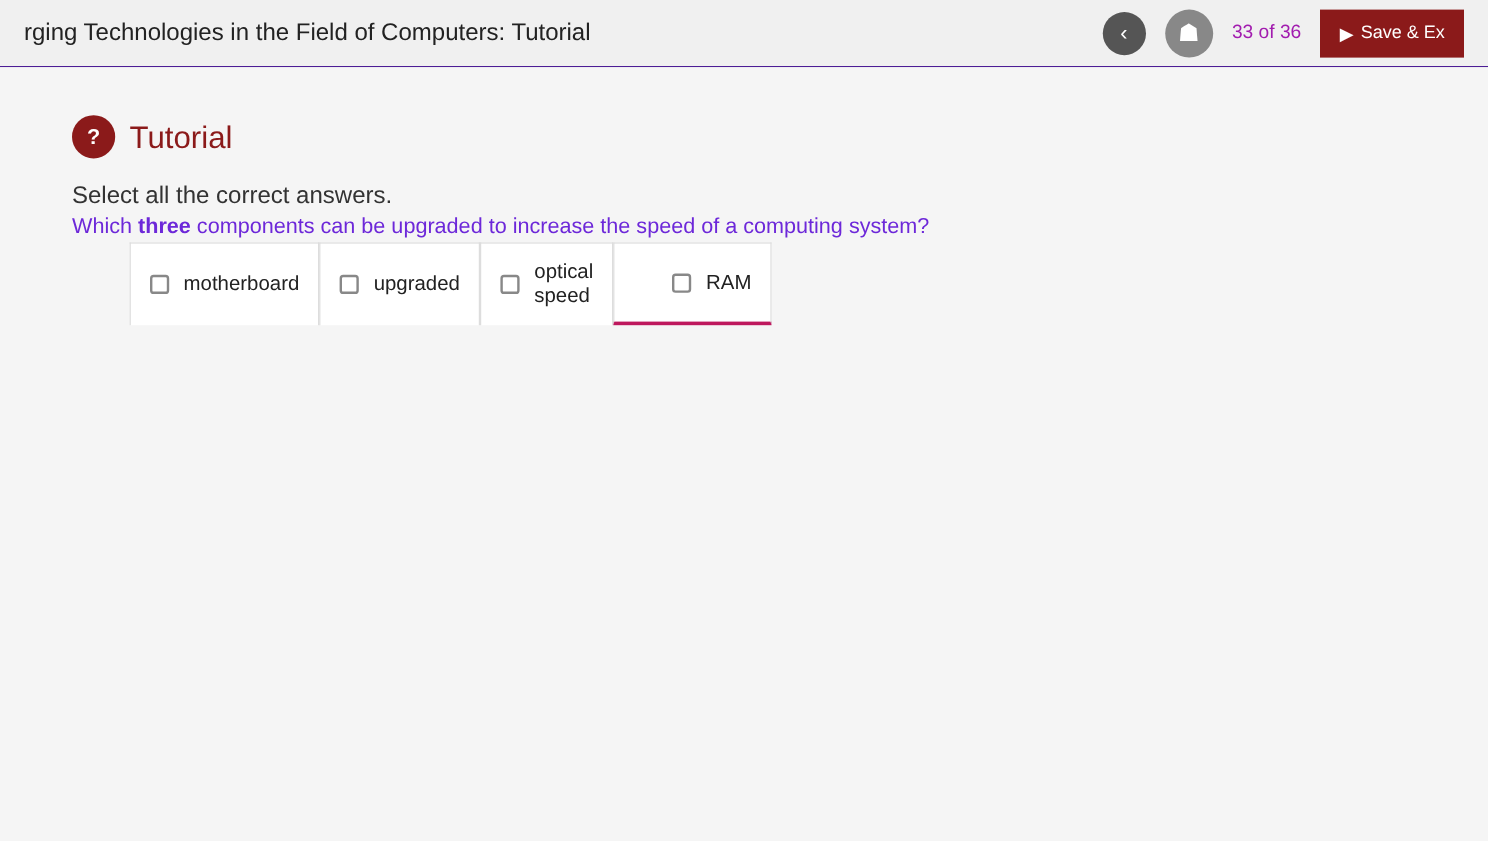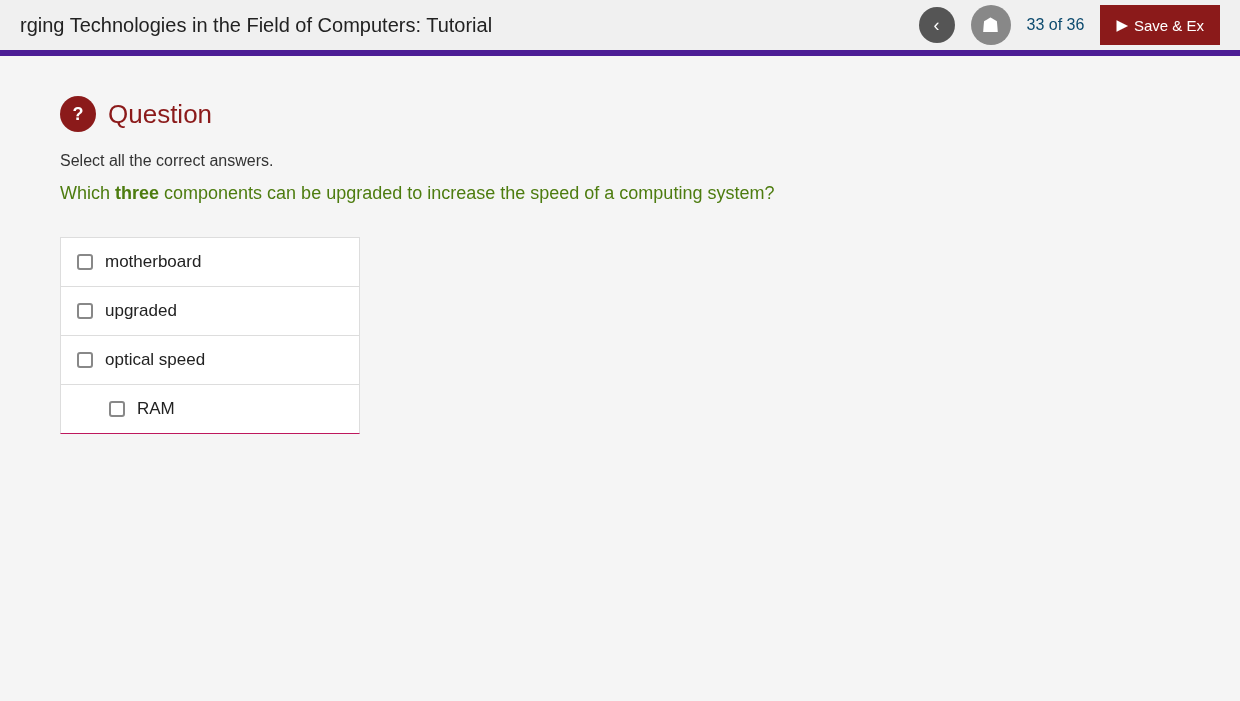--- a/index.html
+++ b/index.html
@@ -17,21 +17,21 @@
       position: relative;
     }
 
     
     .header {
       display: flex;
       align-items: center;
       justify-content: space-between;
       background: #f0f0f0;
       padding: 10px 20px;
-      border-bottom: 6px solid #4c1d95;
+      border-bottom: 1px solid #4c1d95;
       height: 56px;
     }
 
     .header-left {
       display: flex;
       align-items: center;
       gap: 16px;
     }
 
     .header-title {
@@ -67,21 +67,21 @@
       background: #888;
       display: flex;
       align-items: center;
       justify-content: center;
       color: white;
       font-size: 18px;
     }
 
     .progress-text {
       font-size: 16px;
-      color: #0c4a6e;
+      color: #a21caf;
       white-space: nowrap;
     }
 
     .save-exit-btn {
       background: #8b1a1a;
       color: white;
       border: none;
       padding: 8px 16px;
       font-size: 15px;
       cursor: pointer;
@@ -120,57 +120,56 @@
       flex-shrink: 0;
     }
 
     .question-label {
       font-size: 26px;
       color: #8b1a1a;
       font-weight: normal;
     }
 
     .instruction-text {
-      font-size: 16px;
+      font-size: 20px;
       color: #333;
-      margin-bottom: 10px;
     }
 
     .question-text {
       font-size: 18px;
-      color: #4d7c0f;
-      margin-bottom: 30px;
+      color: #6d28d9;
       line-height: 1.5;
     }
 
     .question-text strong {
       font-weight: bold;
     }
 
     
     .options-list {
       display: flex;
-      flex-direction: column;
+      flex-direction: row;
       gap: 0;
       max-width: 300px;
+      margin-left: 48px;
     }
 
     .option-item {
       display: flex;
       align-items: center;
       gap: 12px;
       padding: 14px 16px;
       background: white;
       border: 1px solid #ddd;
       border-bottom: none;
       cursor: pointer;
     }
 
     .option-item:last-child {
-      border-bottom: 1px solid #be185d;
+      border-bottom: 3px solid #be185d;
       padding-left: 48px;
     }
 
     .option-checkbox {
       width: 16px;
       height: 16px;
       border: 2px solid #888;
       border-radius: 3px;
       flex-shrink: 0;
       background: white;
@@ -210,21 +209,21 @@
     </button>
   </div>
 </div>
 
 <div class="main-content">
 
   <div class="question-header">
     <div class="question-icon">
       <span>?</span>
     </div>
-    <span class="question-label">Question</span>
+    <span class="question-label">Tutorial</span>
   </div>
 
   <p class="instruction-text">Select all the correct answers.</p>
 
   <p class="question-text">
     <span>Which </span><strong>three</strong><span> components can be upgraded to increase the speed of a computing system?</span>
   </p>
 
   <div class="options-list">
 

